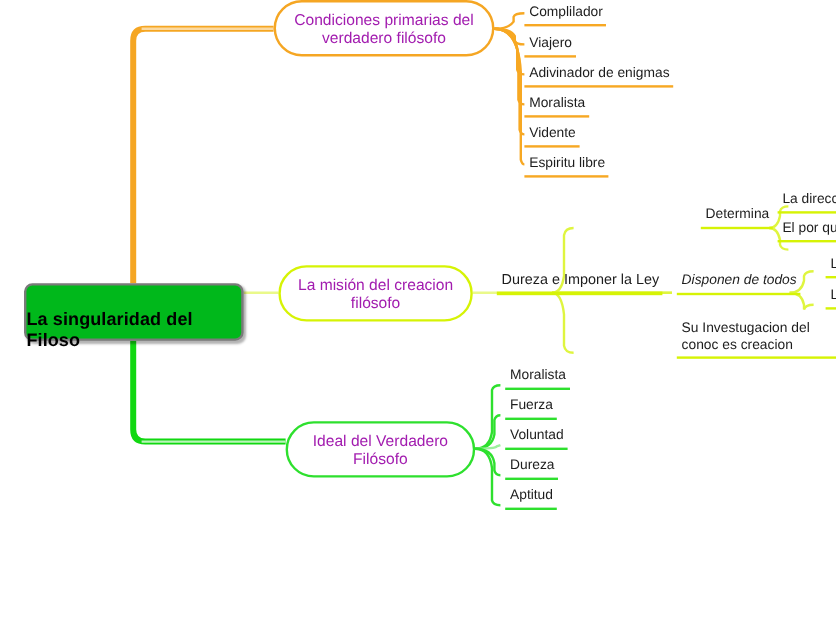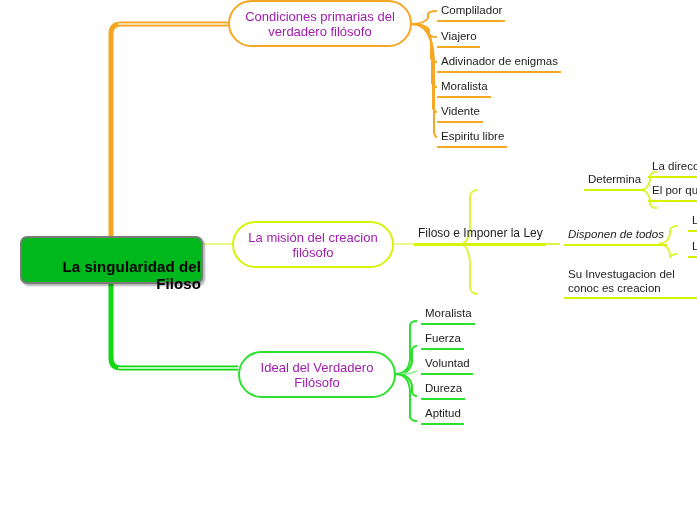--- a/index.html
+++ b/index.html
@@ -24,21 +24,21 @@
     box-shadow:2px 2px 2px rgba(0,0,0,.30);
     display:flex;align-items:center;justify-content:center;
     box-sizing:border-box;
     z-index:5;
   }
   .root-node span{
     color:#000000;
     font-size:15px;
     font-weight:bold;
     line-height:17px;
-    text-align:right;
+    text-align:left;
     letter-spacing:.1px;
     margin-top:30px;
   }
 
   
   .pill{
     position:absolute;
     box-sizing:border-box;
     background:#ffffff;
     border:2px solid #f5a623;
@@ -145,21 +145,21 @@
     <span>Ideal del Verdadero Filósofo</span>
   </div>
 
   <div class="leaf orange" style="left:437px;top:3px;">Complilador</div>
   <div class="leaf orange" style="left:437px;top:29px;">Viajero</div>
   <div class="leaf orange" style="left:437px;top:54px;">Adivinador de enigmas</div>
   <div class="leaf orange" style="left:437px;top:79px;">Moralista</div>
   <div class="leaf orange" style="left:437px;top:104px;">Vidente</div>
   <div class="leaf orange" style="left:437px;top:129px;">Espiritu libre</div>
 
-  <div class="conn-label" style="left:414px;top:226px;">Filoso e Imponer la Ley</div>
+  <div class="conn-label" style="left:414px;top:226px;">Dureza e Imponer la Ley</div>
 
   <div class="leaf yellowgreen" style="left:564px;top:172px;margin-left:20px;">Determina</div>
   <div class="leaf yellowgreen" style="left:564px;top:227px;font-style:italic;">Disponen de todos</div>
   <div class="leaf yellowgreen two-line" style="left:564px;top:267px;width:142px;">Su Investugacion del conoc es creacion</div>
 
   <div class="leaf yellowgreen" style="left:648px;top:159px;">La direcci</div>
   <div class="leaf yellowgreen" style="left:648px;top:183px;">El por que</div>
   <div class="leaf yellowgreen" style="left:688px;top:213px;">L</div>
   <div class="leaf yellowgreen" style="left:688px;top:239px;">L</div>
 

